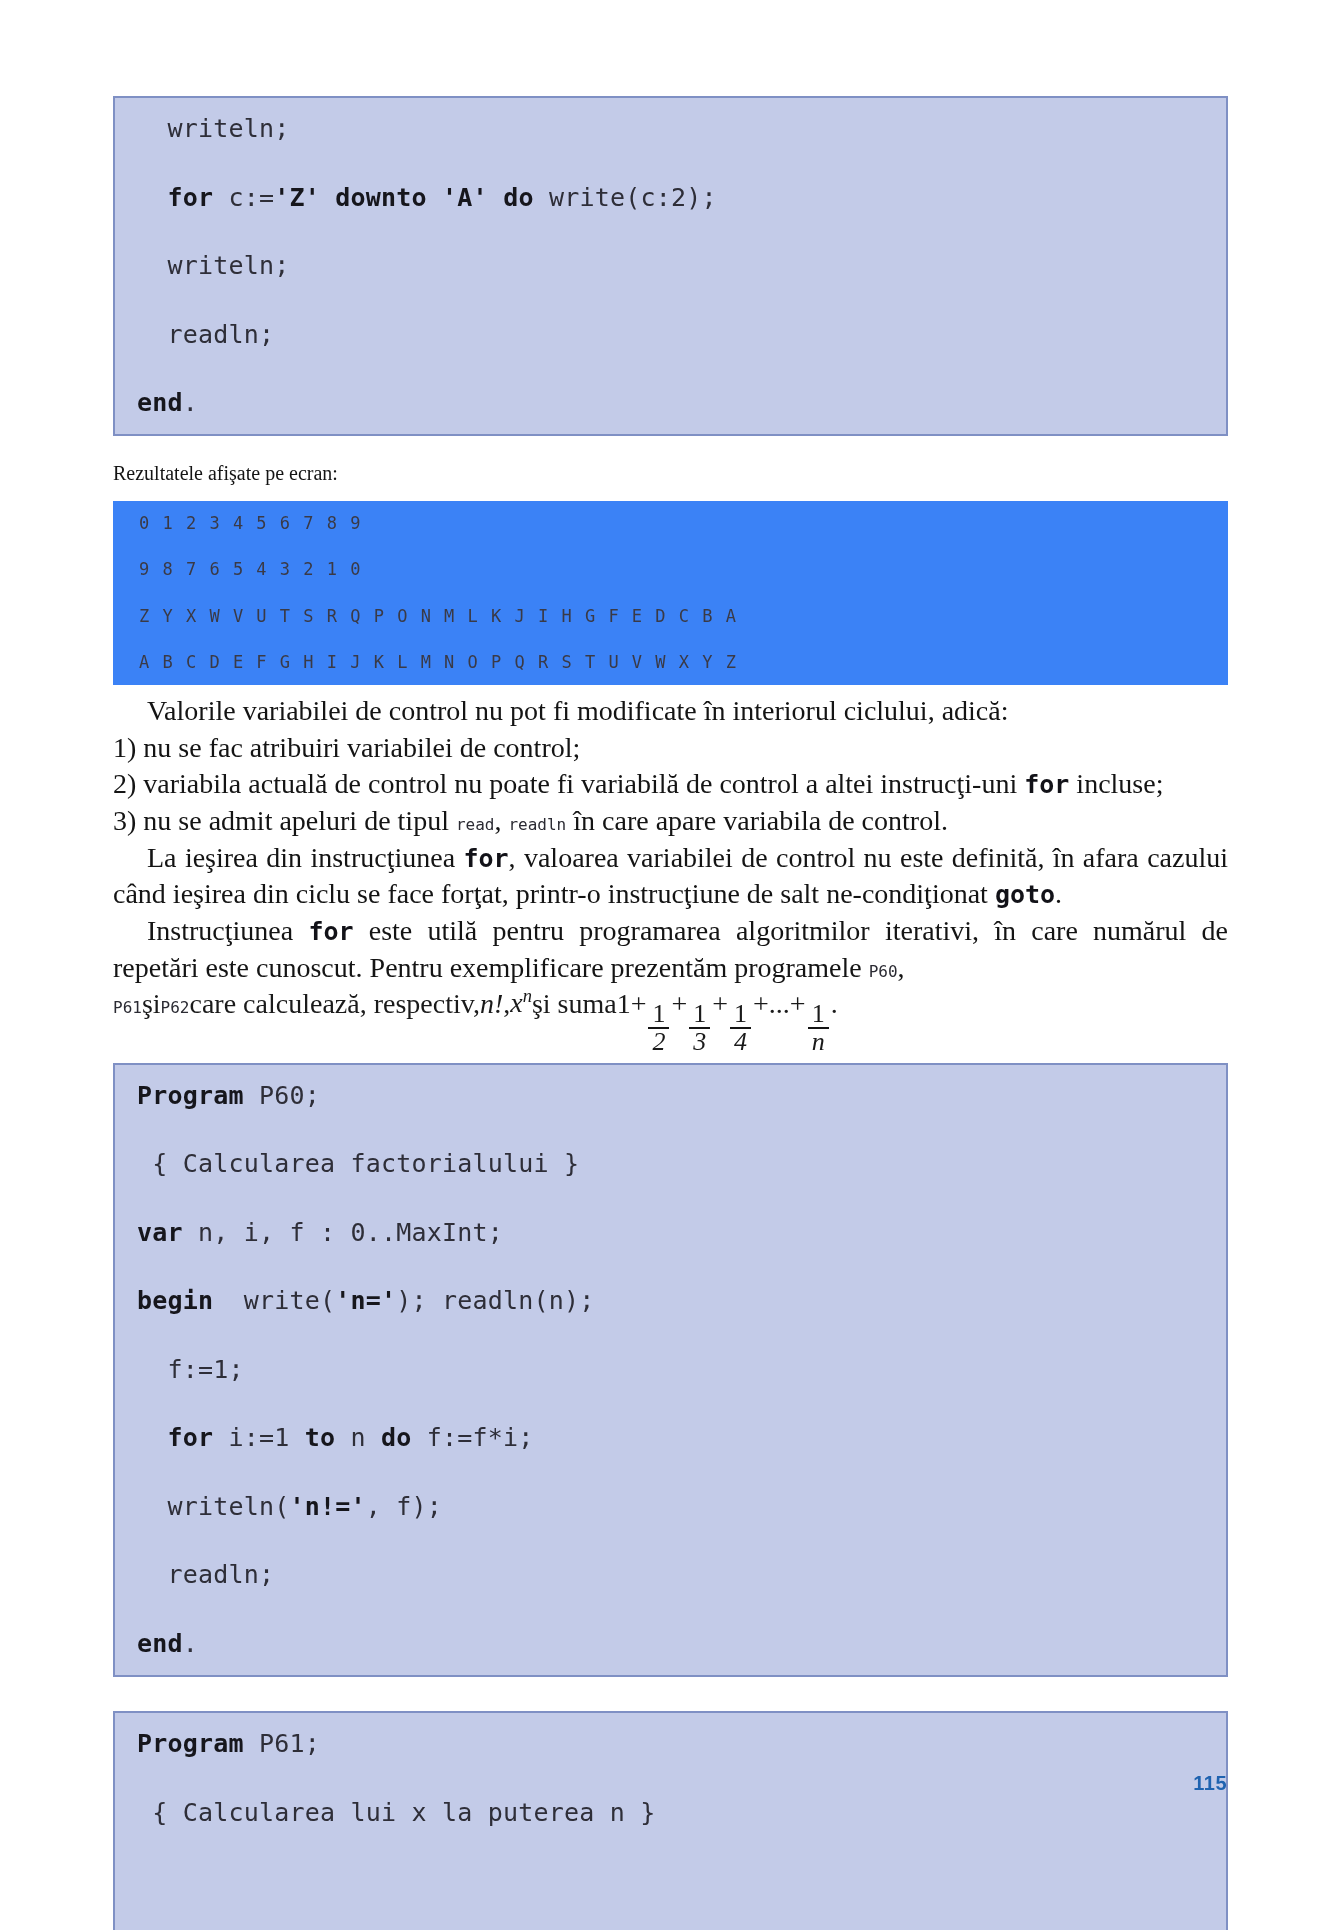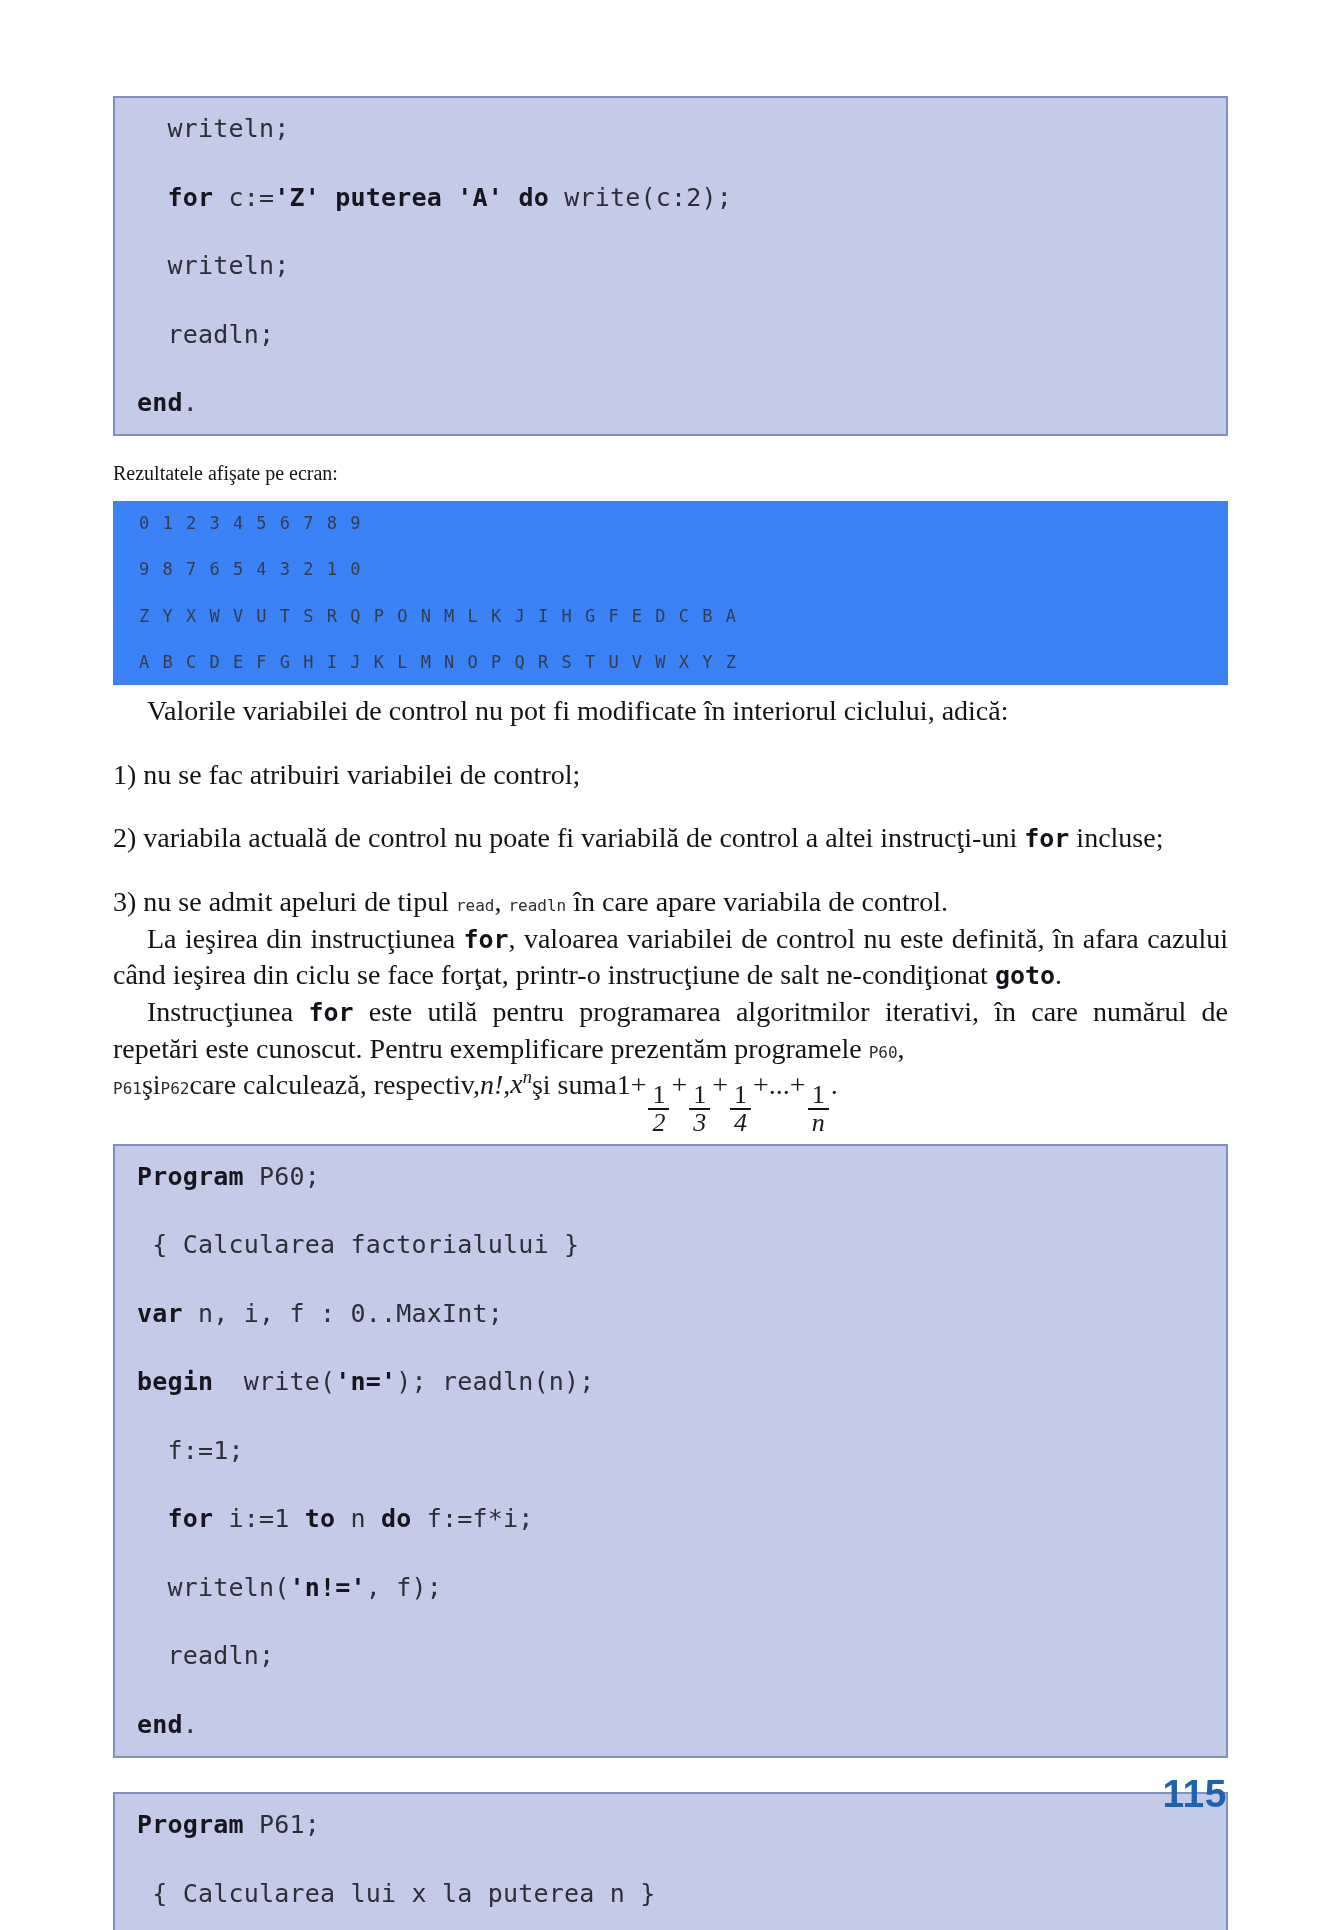--- a/index.html
+++ b/index.html
@@ -72,21 +72,21 @@
     font-family: "Liberation Serif", serif;
     font-size: 28px;
     line-height: 1.31;
     margin: 0;
     text-align: justify;
     text-justify: inter-word;
     color: #141414;
     hyphens: manual;
   }
   p.prose.first { text-indent: 34px; }
-  p.prose.noind { text-indent: 0; margin-top: 27px; }
+  p.prose.noind { text-indent: 0; }
   .mono {
     font-family: "DejaVu Sans Mono", "Liberation Mono", monospace;
     font-size: 16px;
     color: #2b2b33;
   }
   .monob {
     font-family: "DejaVu Sans Mono", "Liberation Mono", monospace;
     font-size: 25px;
     font-weight: bold;
     color: #121218;
@@ -134,33 +134,33 @@
   }
   .sup { font-size: 0.66em; vertical-align: super; font-style: italic; }
 
   
   .pageno {
     position: absolute;
     right: 112px;
     top: 1772px;
     font-family: "Liberation Sans", sans-serif;
     font-weight: bold;
-    font-size: 39px;
+    font-size: 20px;
     color: #1f63b0;
     letter-spacing: 0.5px;
   }
 </style>
 </head>
 <body>
 
 <div class="page">
   <div class="content">
 
     <div class="codebox" id="cb1"><span class="codeline">  <span>writeln;</span></span>
-<span class="codeline">  <span class="kw">for</span><span> c:=</span><span class="lit">'Z'</span><span> </span><span class="kw">puterea</span><span> </span><span class="lit">'A'</span><span> </span><span class="kw">do</span><span> write(c:2);</span></span>
+<span class="codeline">  <span class="kw">for</span><span> c:=</span><span class="lit">'Z'</span><span> </span><span class="kw">downto</span><span> </span><span class="lit">'A'</span><span> </span><span class="kw">do</span><span> write(c:2);</span></span>
 <span class="codeline">  <span>writeln;</span></span>
 <span class="codeline">  <span>readln;</span></span>
 <span class="codeline"><span class="kw">end</span><span>.</span></span></div>
 
     <div class="gap-m"></div>
 
     <p class="label">Rezultatele afişate pe ecran:</p>
 
     <div class="gap-s"></div>
 

